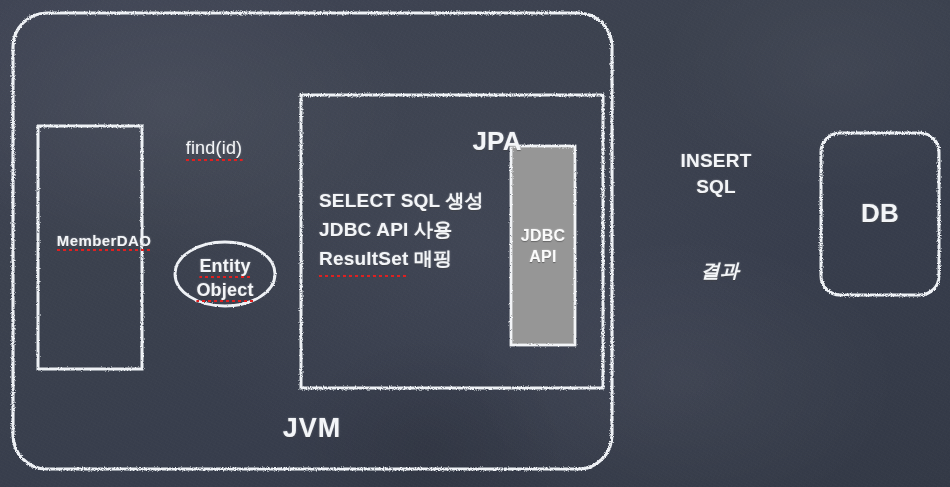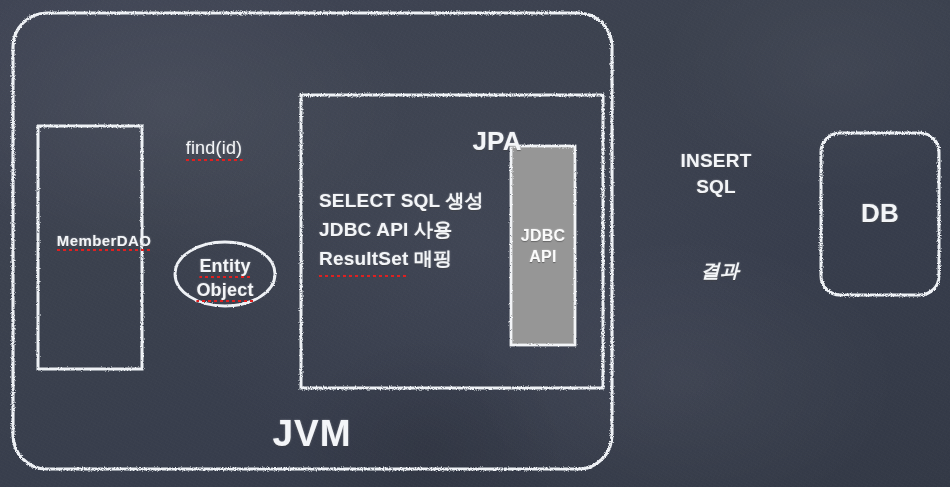--- a/index.html
+++ b/index.html
@@ -63,21 +63,21 @@
   .spell.thin::after { height: 2px; bottom: -2px; }
   #jpa-title { font-size: 26px; font-weight: bold; margin-left: 46px; }
   .jpa-line { font-size: 19px; font-weight: bold; line-height: 30px; text-align: center; }
   #jdbc-box-label { font-size: 16px; font-weight: bold; line-height: 21px; color: #fbfbfb; }
   #memberdao-label { font-size: 15px; font-weight: bold; letter-spacing: 0.4px; padding-left: 28px; }
   #entity-label { font-size: 18px; font-weight: bold; line-height: 20px; }
   #find-label { font-size: 18px; font-weight: normal; }
   #insert-label { font-size: 19px; font-weight: bold; line-height: 26px; }
   #result-label { font-size: 19px; font-weight: bold; }
   #db-label { font-size: 26px; font-weight: bold; }
-  #jvm-label { font-size: 37px; font-weight: bold; letter-spacing: 1px; }
+  #jvm-label { font-size: 27px; font-weight: bold; letter-spacing: 1px; }
 </style>
 </head>
 <body>
 
 <div id="stage">
 
   <div id="grain"></div>
 
   <svg class="layer" viewBox="0 0 950 487">
     <defs>

